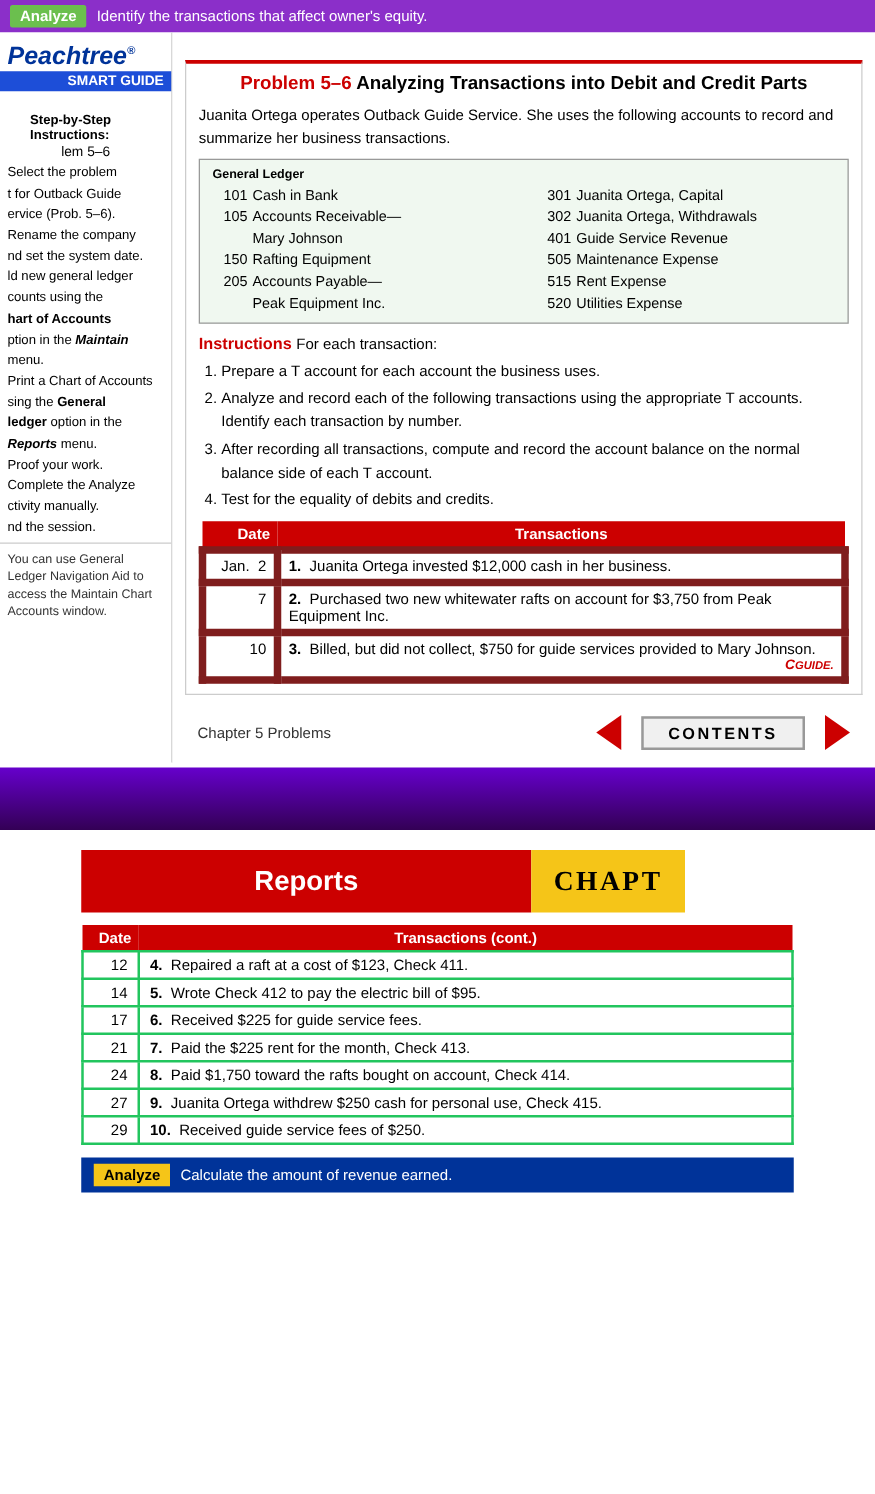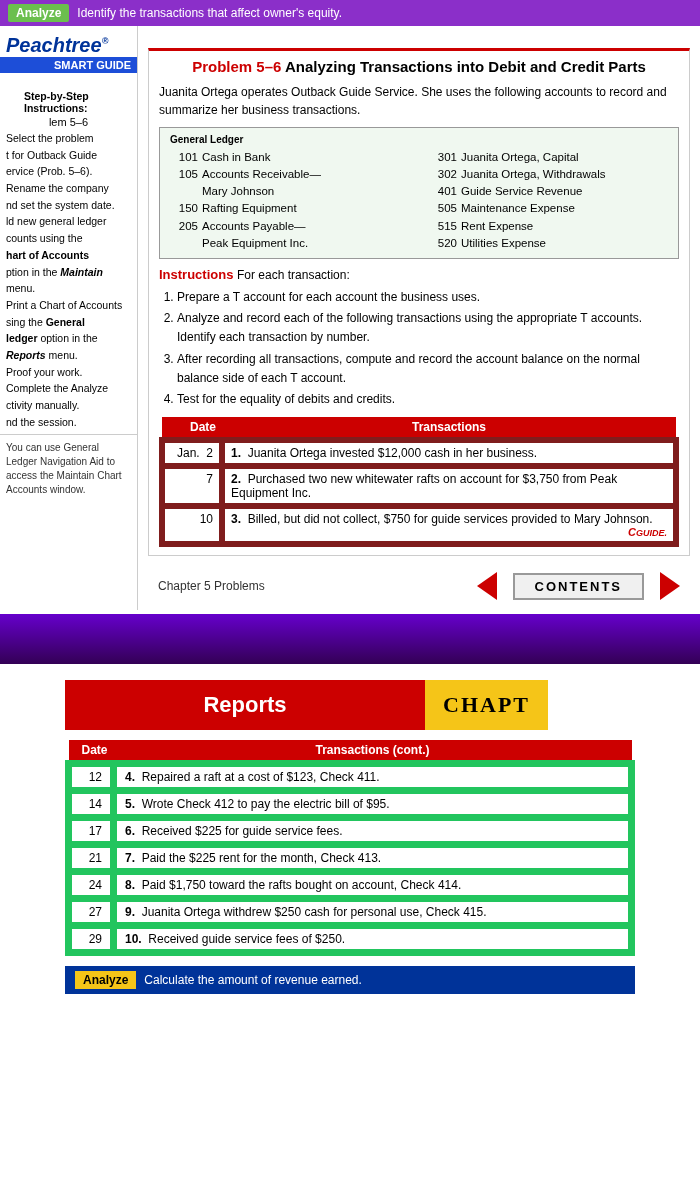--- a/index.html
+++ b/index.html
@@ -243,21 +243,21 @@
       margin: 10px auto;
       font-size: 12px;
     }
     .bottom-trans-table th {
       background: #cc0000;
       color: #fff;
       text-align: center;
       padding: 3px 6px;
     }
     .bottom-trans-table td {
-      border: 7px solid #22c55e;
+      border: 2px solid #22c55e;
       padding: 3px 8px;
       vertical-align: top;
     }
     .bottom-trans-table .date-cell {
       width: 45px;
       text-align: right;
     }
 
     
     .bottom-analyze-bar {

